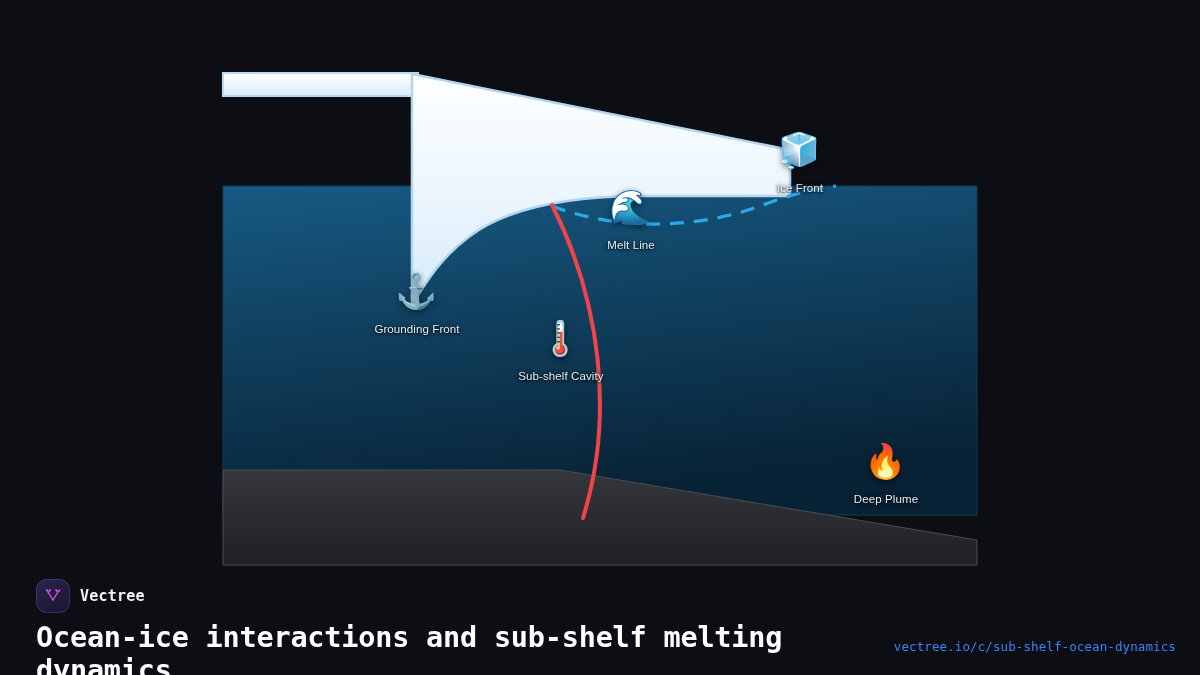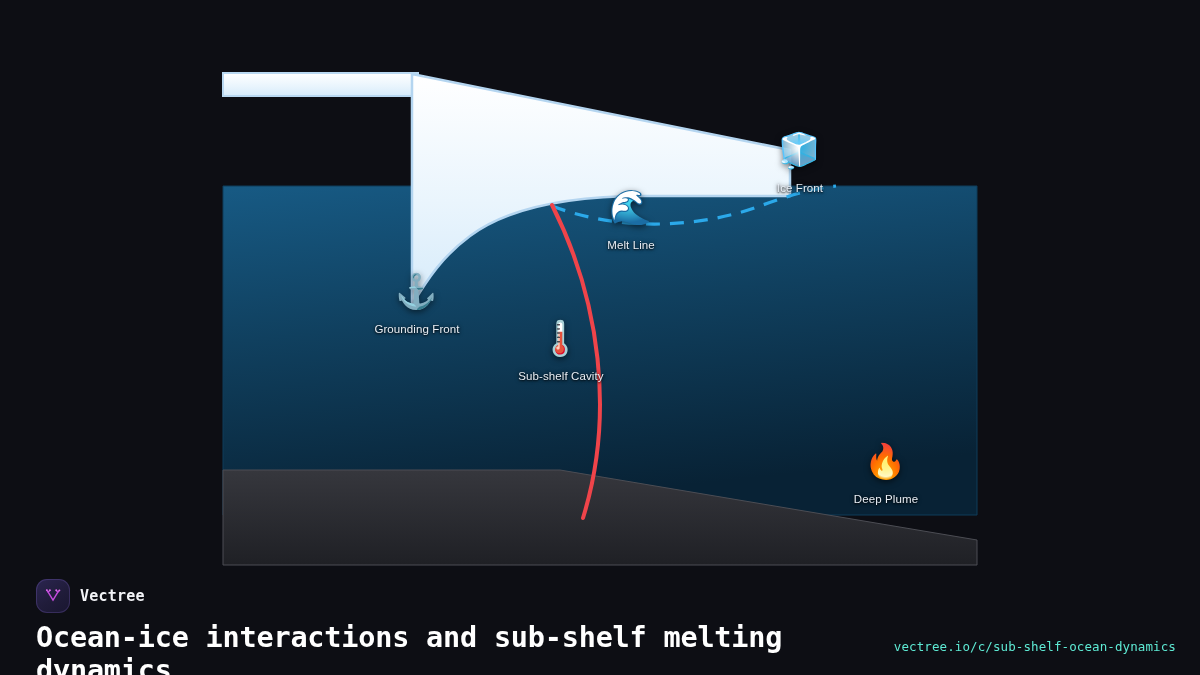--- a/index.html
+++ b/index.html
@@ -55,21 +55,21 @@
   #title {
     position:absolute; left:24px; top:66px;
     font-family:"DejaVu Sans Mono", monospace;
     font-size:28.5px; font-weight:700; color:#ffffff;
     line-height:1.17; letter-spacing:-.2px;
     max-width:820px;
   }
   #url {
     position:absolute; right:24px; bottom:21px;
     font-family:"DejaVu Sans Mono", monospace;
-    font-size:12.5px; color:#5eead4; letter-spacing:.1px;
+    font-size:12.5px; color:#3b82f6; letter-spacing:.1px;
   }
 </style>
 </head>
 <body style="background: rgb(13, 14, 20);">
 
 <div id="stage" style="background: rgb(13, 14, 20);">
 
   <div id="diagram">
     <svg viewBox="0 0 1200 675" xmlns="http://www.w3.org/2000/svg">
       <defs>

